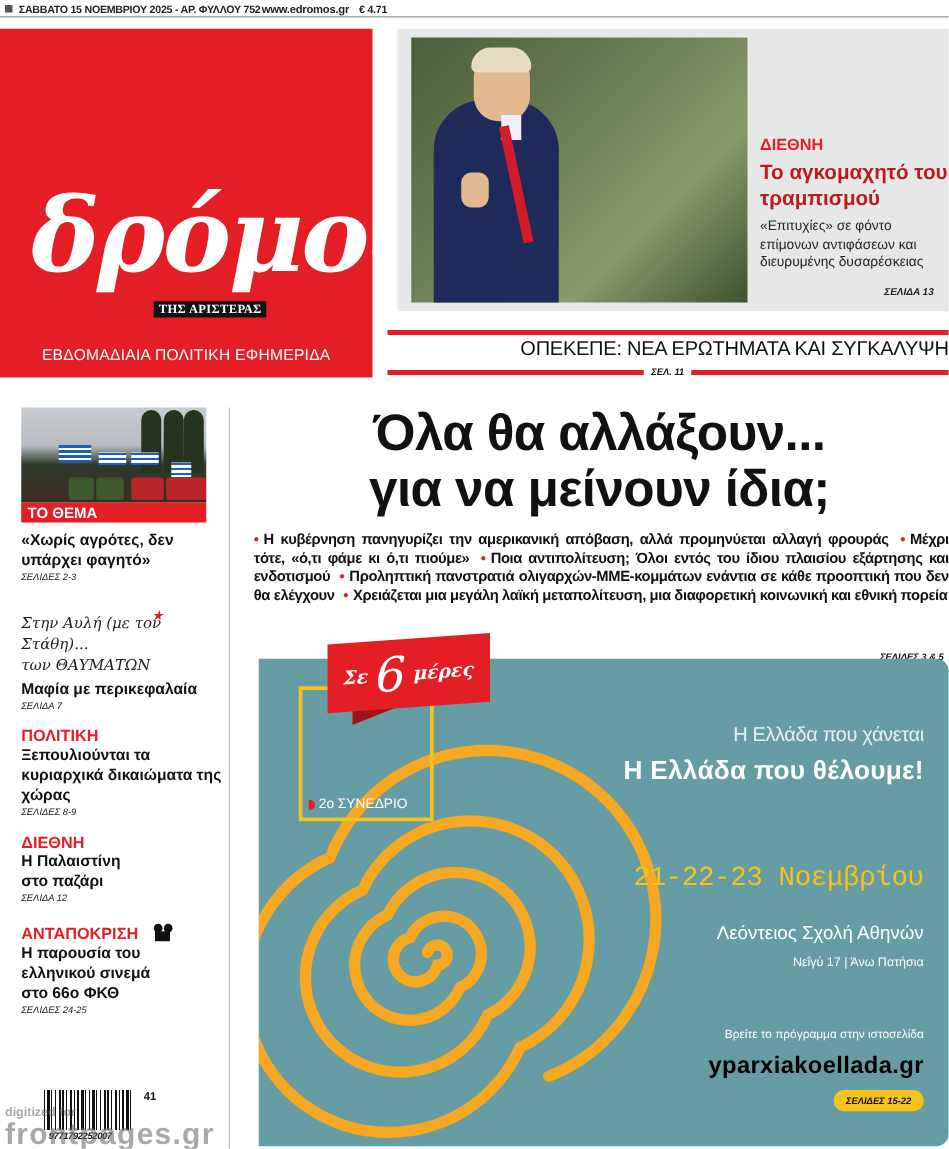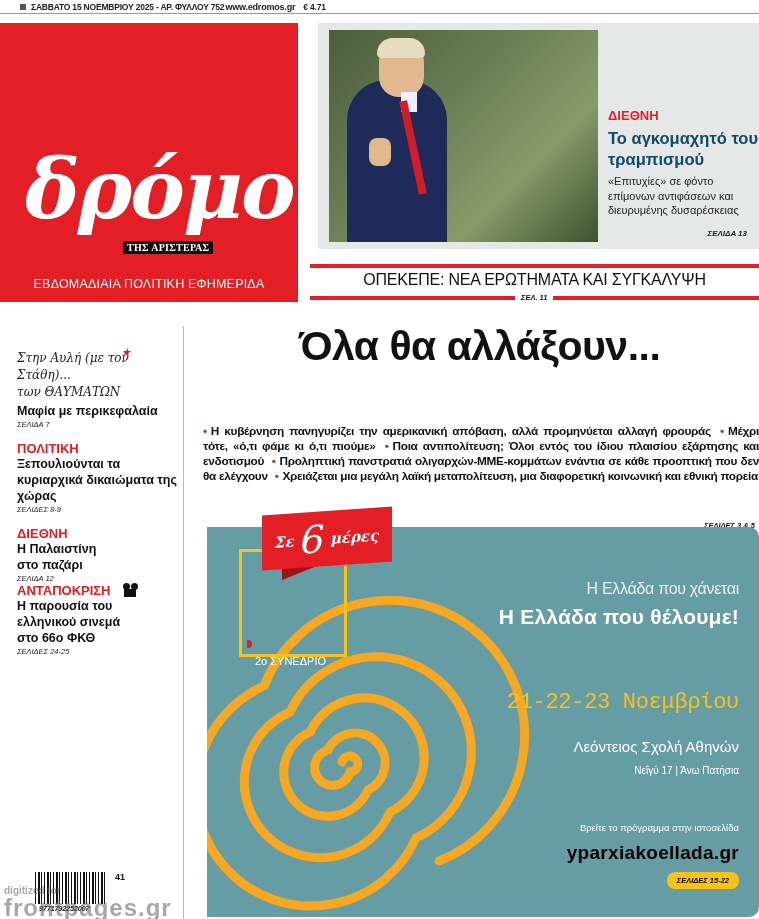--- a/index.html
+++ b/index.html
@@ -1,43 +1,43 @@
 <!DOCTYPE html>
 <html><head>
 <meta charset="utf-8">
 <style>
   * { box-sizing: border-box; margin: 0; padding: 0; }
   body { width: 759px; height: 919px; background: #ffffff; position: relative; overflow: hidden; font-family: "Liberation Sans", sans-serif; color: #111; }
 
-  .topbar { position: absolute; left: 0; top: 0; width: 759px; height: 14px; font-size: 8.5px; font-weight: bold; color: #222; display: flex; align-items: center; padding-left: 20px; letter-spacing: -0.2px; }
+  .topbar { position: absolute; left: 0; top: 0; width: 759px; height: 14px; font-size: 8.5px; font-weight: bold; color: #222; display: flex; align-items: center; padding-left: 4px; letter-spacing: -0.2px; }
   .topbar .sq { width: 6px; height: 6px; background: #555; margin-right: 5px; }
   .topbar .site { font-size: 9px; margin-left: 1px; }
   .topbar .price { margin-left: 8px; }
   .topbar-rule { position: absolute; left: 0; top: 13px; width: 759px; height: 1px; background: #999; }
 
   .masthead { position: absolute; left: 0; top: 23px; width: 298px; height: 279px; background: #e31e24; }
   .logo { position: absolute; left: 25px; top: 125px; font-family: "DejaVu Serif", serif; font-style: italic; font-weight: bold; font-size: 82px; color: #fff; letter-spacing: -2px; line-height: 1; }
   .logo-sub { position: absolute; left: 123px; top: 218px; background: #111; color: #fff; font-family: "Liberation Serif", serif; font-weight: bold; font-size: 10px; padding: 1px 4px; letter-spacing: 0.3px; }
   .tagline { position: absolute; left: 0; width: 298px; top: 254px; text-align: center; color: #fff; font-size: 12.5px; letter-spacing: 0.2px; }
 
   .top-story { position: absolute; left: 318px; top: 23px; width: 441px; height: 226px; background: #e6e8e8; }
   .photo { position: absolute; left: 11px; top: 7px; width: 269px; height: 212px; background: linear-gradient(135deg, #4a5e3a 0%, #6b7d55 40%, #899a6a 70%, #3e5230 100%); overflow: hidden; }
   .photo .suit { position: absolute; left: 18px; top: 50px; width: 100px; height: 165px; background: #1d2a5a; border-radius: 40px 40px 4px 4px; }
   .photo .head { position: absolute; left: 50px; top: 12px; width: 45px; height: 55px; background: #e2b890; border-radius: 20px; }
   .photo .hair { position: absolute; left: 48px; top: 8px; width: 48px; height: 20px; background: #e8dcc0; border-radius: 20px 20px 6px 6px; }
   .photo .tie { position: absolute; left: 80px; top: 70px; width: 8px; height: 95px; background: #d21c2a; transform: rotate(-12deg); }
   .photo .shirt { position: absolute; left: 72px; top: 62px; width: 16px; height: 20px; background: #eef; }
   .photo .hand { position: absolute; left: 40px; top: 108px; width: 22px; height: 28px; background: #e2b890; border-radius: 8px; }
   .top-story .kicker { position: absolute; left: 290px; top: 85px; color: #e31e24; font-weight: bold; font-size: 13px; }
-  .top-story .headline { position: absolute; left: 290px; top: 105px; width: 150px; font-weight: bold; font-size: 16.5px; line-height: 21px; color: #0c4a6e; }
+  .top-story .headline { position: absolute; left: 290px; top: 105px; width: 150px; font-weight: bold; font-size: 16.5px; line-height: 21px; color: #b91c1c; }
   .top-story .deck { position: absolute; left: 290px; top: 151px; width: 150px; font-size: 11px; line-height: 14.5px; color: #222; }
   .top-story .page { position: absolute; right: 12px; top: 206px; font-size: 8px; font-style: italic; font-weight: bold; color: #222; }
 
   .strip-rule-top { position: absolute; left: 310px; top: 264px; width: 449px; height: 4px; background: #e31e24; }
-  .strip-title { position: absolute; left: 310px; top: 271px; width: 449px; text-align: center; font-size: 16px; color: #111; letter-spacing: -0.2px; }
+  .strip-title { position: absolute; left: 310px; top: 271px; width: 449px; text-align: right; font-size: 16px; color: #111; letter-spacing: -0.2px; }
   .strip-rule-bot { position: absolute; left: 310px; top: 296px; width: 449px; height: 4px; background: #e31e24; }
   .strip-page { position: absolute; left: 515px; top: 293px; background: #fff; padding: 0 6px; font-size: 7.5px; font-style: italic; font-weight: bold; }
 
   .col-rule { position: absolute; left: 183px; top: 326px; width: 1px; height: 593px; background: #bbb; }
 
   .sidebar { position: absolute; left: 17px; top: 326px; width: 160px; }
   .thema-img { width: 148px; height: 76px; background: linear-gradient(180deg, #c8ccd0 0%, #b7bcc2 40%, #2f3a2a 60%, #3b2c22 100%); position: relative; overflow: hidden; }
   .thema-img .flag { position: absolute; height: 10px; width: 22px; background: repeating-linear-gradient(180deg, #1f5fb4 0 2px, #fff 2px 4px); }
   .thema-img .tractor { position: absolute; bottom: 2px; height: 18px; background: #b8262a; border-radius: 2px; }
   .thema-img .tree { position: absolute; top: 2px; width: 16px; height: 50px; background: #25331f; border-radius: 8px 8px 0 0; }
@@ -60,21 +60,21 @@
   .watermark .w1 { font-size: 10px; }
   .watermark .w2 { font-size: 24px; letter-spacing: 1px; }
 
   .main-title { position: absolute; left: 200px; top: 324px; width: 559px; text-align: center; font-weight: bold; font-size: 41px; line-height: 45px; color: #111; letter-spacing: -0.5px; }
   .main-deck { position: absolute; left: 203px; top: 424px; width: 556px; font-weight: bold; font-size: 11.8px; line-height: 15px; color: #111; text-align: justify; letter-spacing: -0.3px; }
   .main-deck .b { color: #e31e24; margin: 0 4px; }
   .main-page { position: absolute; right: 4px; top: 491px; font-size: 7.5px; font-style: italic; font-weight: bold; margin-top: 30px; }
 
   .ad { position: absolute; left: 207px; top: 527px; width: 552px; height: 390px; background: #669ca3; border-radius: 0 10px 10px 0; overflow: hidden; }
   .ad .frame { position: absolute; left: 32px; top: 22px; width: 108px; height: 108px; border: 3px solid #f6c21b; }
-  .ad .frame-label { position: absolute; left: 48px; top: 110px; color: #fff; font-size: 11px; margin-top: 18px; }
+  .ad .frame-label { position: absolute; left: 48px; top: 110px; color: #fff; font-size: 11px; }
   .ad .frame-dot { position: absolute; left: 40px; top: 113px; width: 5px; height: 8px; background: #e31e24; border-radius: 0 5px 5px 0; }
   .ad .sub1 { position: absolute; right: 20px; top: 53px; color: #e8f0ef; font-size: 16px; letter-spacing: -0.3px; }
   .ad .sub2 { position: absolute; right: 20px; top: 78px; color: #fff; font-weight: bold; font-size: 21px; letter-spacing: 0.2px; }
   .ad .dates { position: absolute; right: 20px; top: 163px; color: #f6c21b; font-size: 22px; letter-spacing: -0.3px; font-family: Liberation Mono, monospace; }
   .ad .venue { position: absolute; right: 20px; top: 211px; color: #fff; font-size: 15px; }
   .ad .addr { position: absolute; right: 20px; top: 238px; color: #fff; font-size: 10px; }
   .ad .prog { position: absolute; right: 20px; top: 295px; color: #fff; font-size: 9.5px; }
   .ad .url { position: absolute; right: 20px; top: 315px; color: #000000; font-size: 19px; font-weight: bold; letter-spacing: 0.3px; }
   .ad .pill { position: absolute; right: 20px; top: 345px; background: #f6c21b; color: #111; font-size: 7.5px; font-style: italic; font-weight: bold; padding: 4px 10px; border-radius: 8px; }
   .ad svg.spiral { position: absolute; left: 0; top: 0; }
@@ -117,20 +117,38 @@
   <div class="page">ΣΕΛΙΔΑ 13</div>
 </div>
 
 <div class="strip-rule-top"></div>
 <div class="strip-title">ΟΠΕΚΕΠΕ: ΝΕΑ ΕΡΩΤΗΜΑΤΑ ΚΑΙ ΣΥΓΚΑΛΥΨΗ</div>
 <div class="strip-rule-bot"></div>
 <div class="strip-page">ΣΕΛ. 11</div>
 
 <div class="col-rule"></div>
 <div class="sidebar">
+  <div>
+    <div class="thema-img">
+      <div class="tree" style="left:96px;"></div>
+      <div class="tree" style="left:114px;"></div>
+      <div class="tree" style="left:130px;"></div>
+      <div class="flag" style="left:30px; top:30px; width:26px; height:14px;"></div>
+      <div class="flag" style="left:62px; top:36px;"></div>
+      <div class="flag" style="left:88px; top:36px;"></div>
+      <div class="flag" style="left:120px; top:44px; width:16px; height:16px;"></div>
+      <div class="tractor" style="left:38px; width:20px; background:#3d5a2e;"></div>
+      <div class="tractor" style="left:60px; width:22px; background:#3d5a2e;"></div>
+      <div class="tractor" style="left:88px; width:26px;"></div>
+      <div class="tractor" style="left:116px; width:32px;"></div>
+    </div>
+    <div class="thema-label">ΤΟ ΘΕΜΑ</div>
+    <div class="s-head" style="margin-top:6px;">«Χωρίς αγρότες, δεν υπάρχει φαγητό»</div>
+    <div class="s-page">ΣΕΛΙΔΕΣ 2-3</div>
+  </div>
 
   <div style="margin-top:24px;">
     <div class="handwriting">
       <span class="star">★</span>
       <div>Στην Αυλή (με τον Στάθη)...</div>
       <div>των ΘΑΥΜΑΤΩΝ</div>
     </div>
     <div class="s-head" style="margin-top:2px;">Μαφία με περικεφαλαία</div>
     <div class="s-page">ΣΕΛΙΔΑ 7</div>
   </div>
@@ -140,21 +158,21 @@
     <div class="s-head">Ξεπουλιούνται τα κυριαρχικά δικαιώματα της χώρας</div>
     <div class="s-page">ΣΕΛΙΔΕΣ 8-9</div>
   </div>
 
   <div style="margin-top:12px;">
     <div class="s-kicker">ΔΙΕΘΝΗ</div>
     <div class="s-head" style="width:80px;">Η Παλαιστίνη στο παζάρι</div>
     <div class="s-page">ΣΕΛΙΔΑ 12</div>
   </div>
 
-  <div style="margin-top:0;">
+  <div style="margin-top:16px;">
     <div class="s-kicker">
       <span>ΑΝΤΑΠΟΚΡΙΣΗ</span>
       <span class="film-icon"><span class="r1"></span><span class="r2"></span><span class="body"></span></span>
     </div>
     <div class="s-head" style="width:110px;">Η παρουσία του ελληνικού σινεμά στο 66ο ΦΚΘ</div>
     <div class="s-page">ΣΕΛΙΔΕΣ 24-25</div>
   </div>
 </div>
 
 <div class="barcode">
@@ -162,20 +180,21 @@
   <div class="issue">41</div>
   <div class="digits">9771792252007</div>
 </div>
 <div class="watermark">
   <div class="w1">digitized for</div>
   <div class="w2">frontpages.gr</div>
 </div>
 
 <div class="main-title">
   <div>Όλα θα αλλάξουν...</div>
+  <div>για να μείνουν ίδια;</div>
 </div>
 <div class="main-deck">
   <span class="b" style="margin-left:0;">•</span><span>Η κυβέρνηση πανηγυρίζει την αμερικανική απόβαση, αλλά προμηνύεται αλλαγή φρουράς</span>
   <span class="b">•</span><span>Μέχρι τότε, «ό,τι φάμε κι ό,τι πιούμε»</span>
   <span class="b">•</span><span>Ποια αντιπολίτευση; Όλοι εντός του ίδιου πλαισίου εξάρτησης και ενδοτισμού</span>
   <span class="b">•</span><span>Προληπτική πανστρατιά ολιγαρχών-ΜΜΕ-κομμάτων ενάντια σε κάθε προοπτική που δεν θα ελέγχουν</span>
   <span class="b">•</span><span>Χρειάζεται μια μεγάλη λαϊκή μεταπολίτευση, μια διαφορετική κοινωνική και εθνική πορεία</span>
 </div>
 <div class="main-page">ΣΕΛΙΔΕΣ 3 &amp; 5</div>
 

